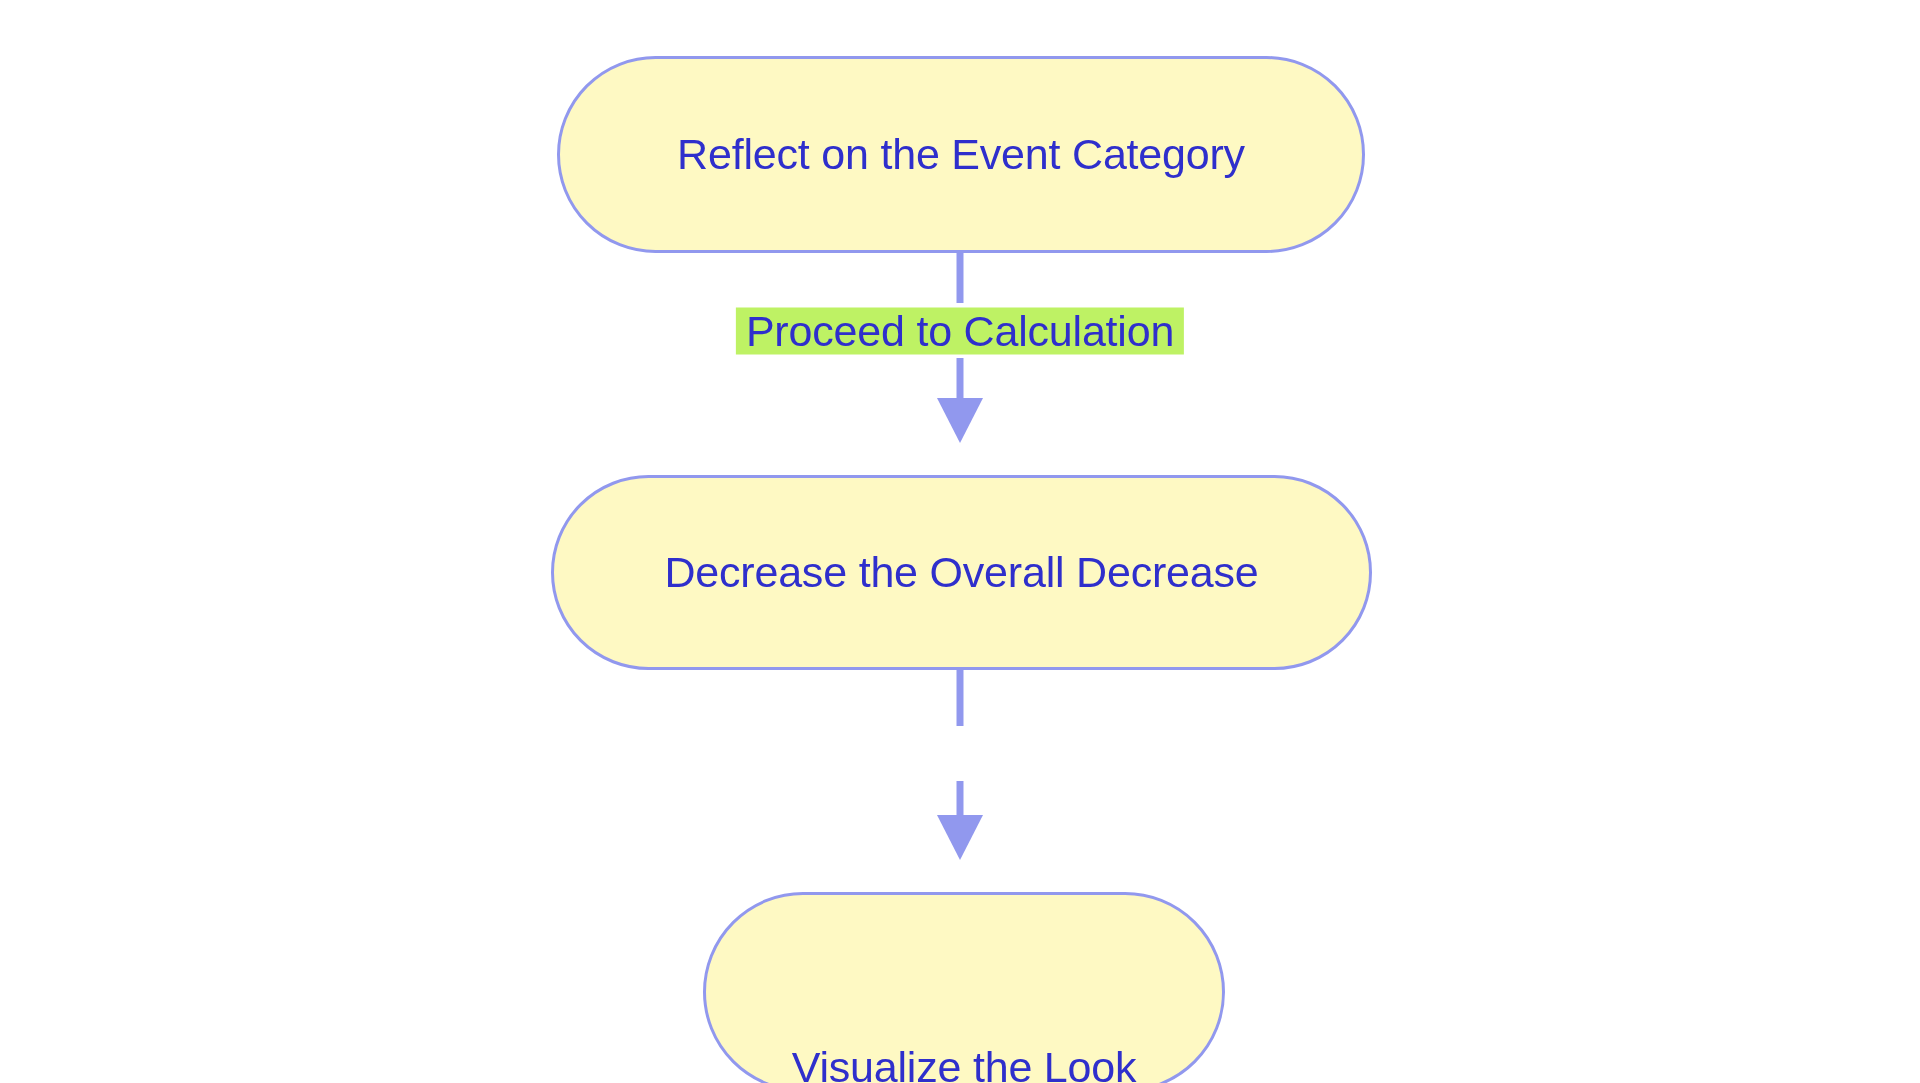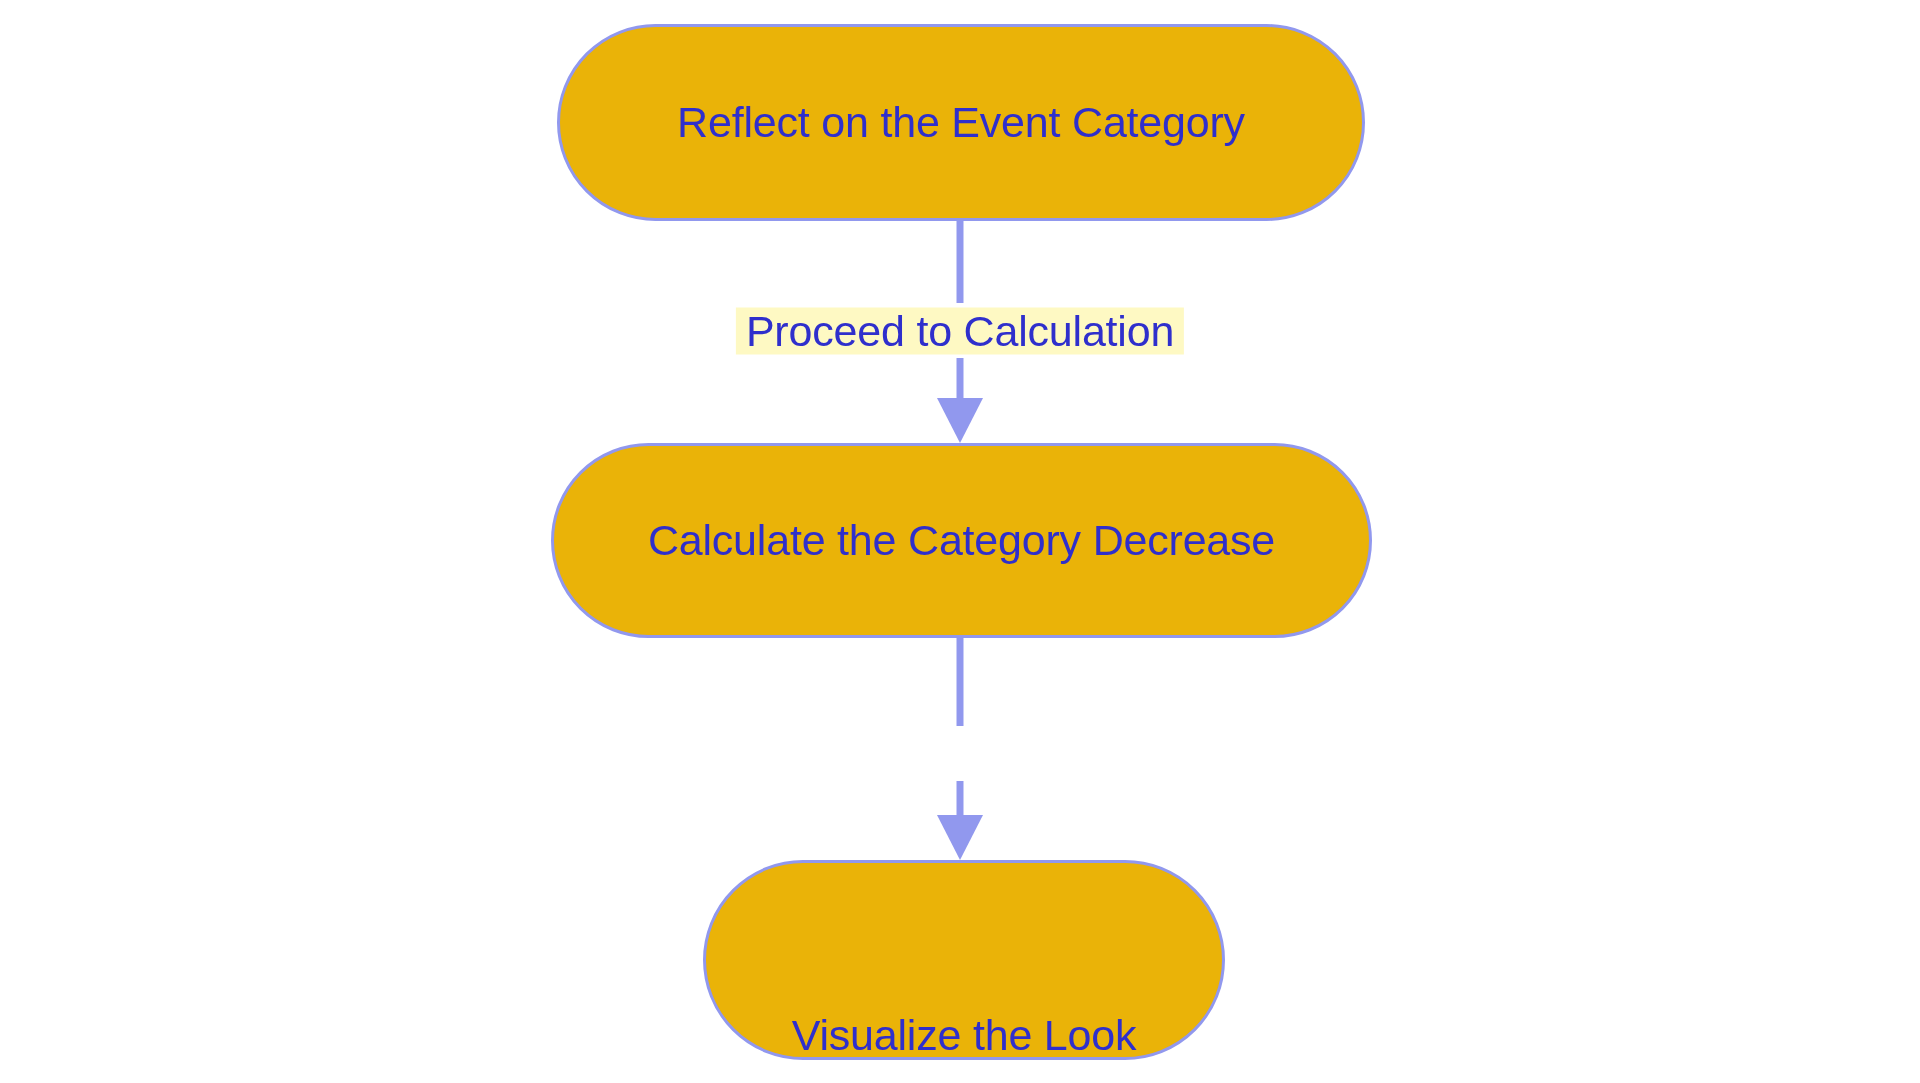--- a/index.html
+++ b/index.html
@@ -25,23 +25,24 @@
     left: 0;
     width: 1920px;
     height: 1083px;
   }
   .node {
     position: absolute;
     box-sizing: border-box;
     display: flex;
     align-items: center;
     justify-content: center;
-    background: #eab308;
+    background: #fef9c3;
     border: 3px solid #9198ee;
     border-radius: 999px;
+    margin-top: 32px;
   }
   .node-label {
     color: #2f2fcc;
     font-size: 43px;
     font-weight: 400;
     letter-spacing: -0.2px;
     white-space: nowrap;
     line-height: 1;
   }
   #node-reflect-event-category {
@@ -64,21 +65,21 @@
     align-items: flex-end;
   }
   .edge-label {
     position: absolute;
     color: #2f2fcc;
     font-size: 43px;
     font-weight: 400;
     letter-spacing: -0.2px;
     white-space: nowrap;
     line-height: 1;
-    background: #fef9c3;
+    background: #bef264;
     padding: 2px 10px;
     transform: translate(-50%, -50%);
   }
   #edge-label-proceed-calculation {
     left: 960px;
     top: 331px;
   }
   #edge-label-proceed-visualization {
     left: 960px;
     top: 754px;
@@ -100,21 +101,21 @@
       <line x1="960" y1="781" x2="960" y2="820" stroke="#9198ee" stroke-width="7"></line>
       <polygon points="960,860 937,815 983,815" fill="#9198ee"></polygon>
     </g>
   </svg>
 
   <div class="node" id="node-reflect-event-category">
     <span class="node-label">Reflect on the Event Category</span>
   </div>
 
   <div class="node" id="node-calculate-overall-decrease">
-    <span class="node-label">Calculate the Category Decrease</span>
+    <span class="node-label">Decrease the Overall Decrease</span>
   </div>
 
   <div class="node" id="node-visualize-look">
     <span class="node-label">Visualize the Look</span>
   </div>
 
   <div class="edge-label" id="edge-label-proceed-calculation">Proceed to Calculation</div>
 
 
 </div>

